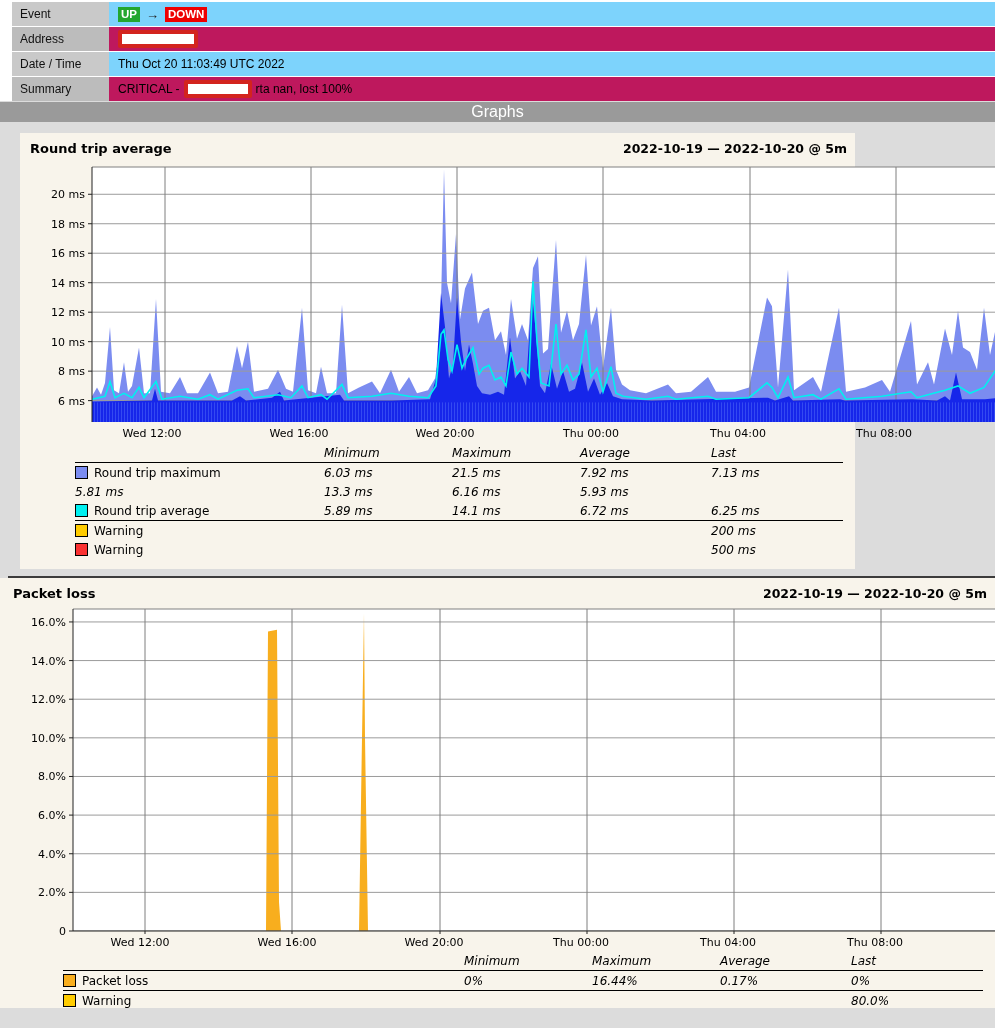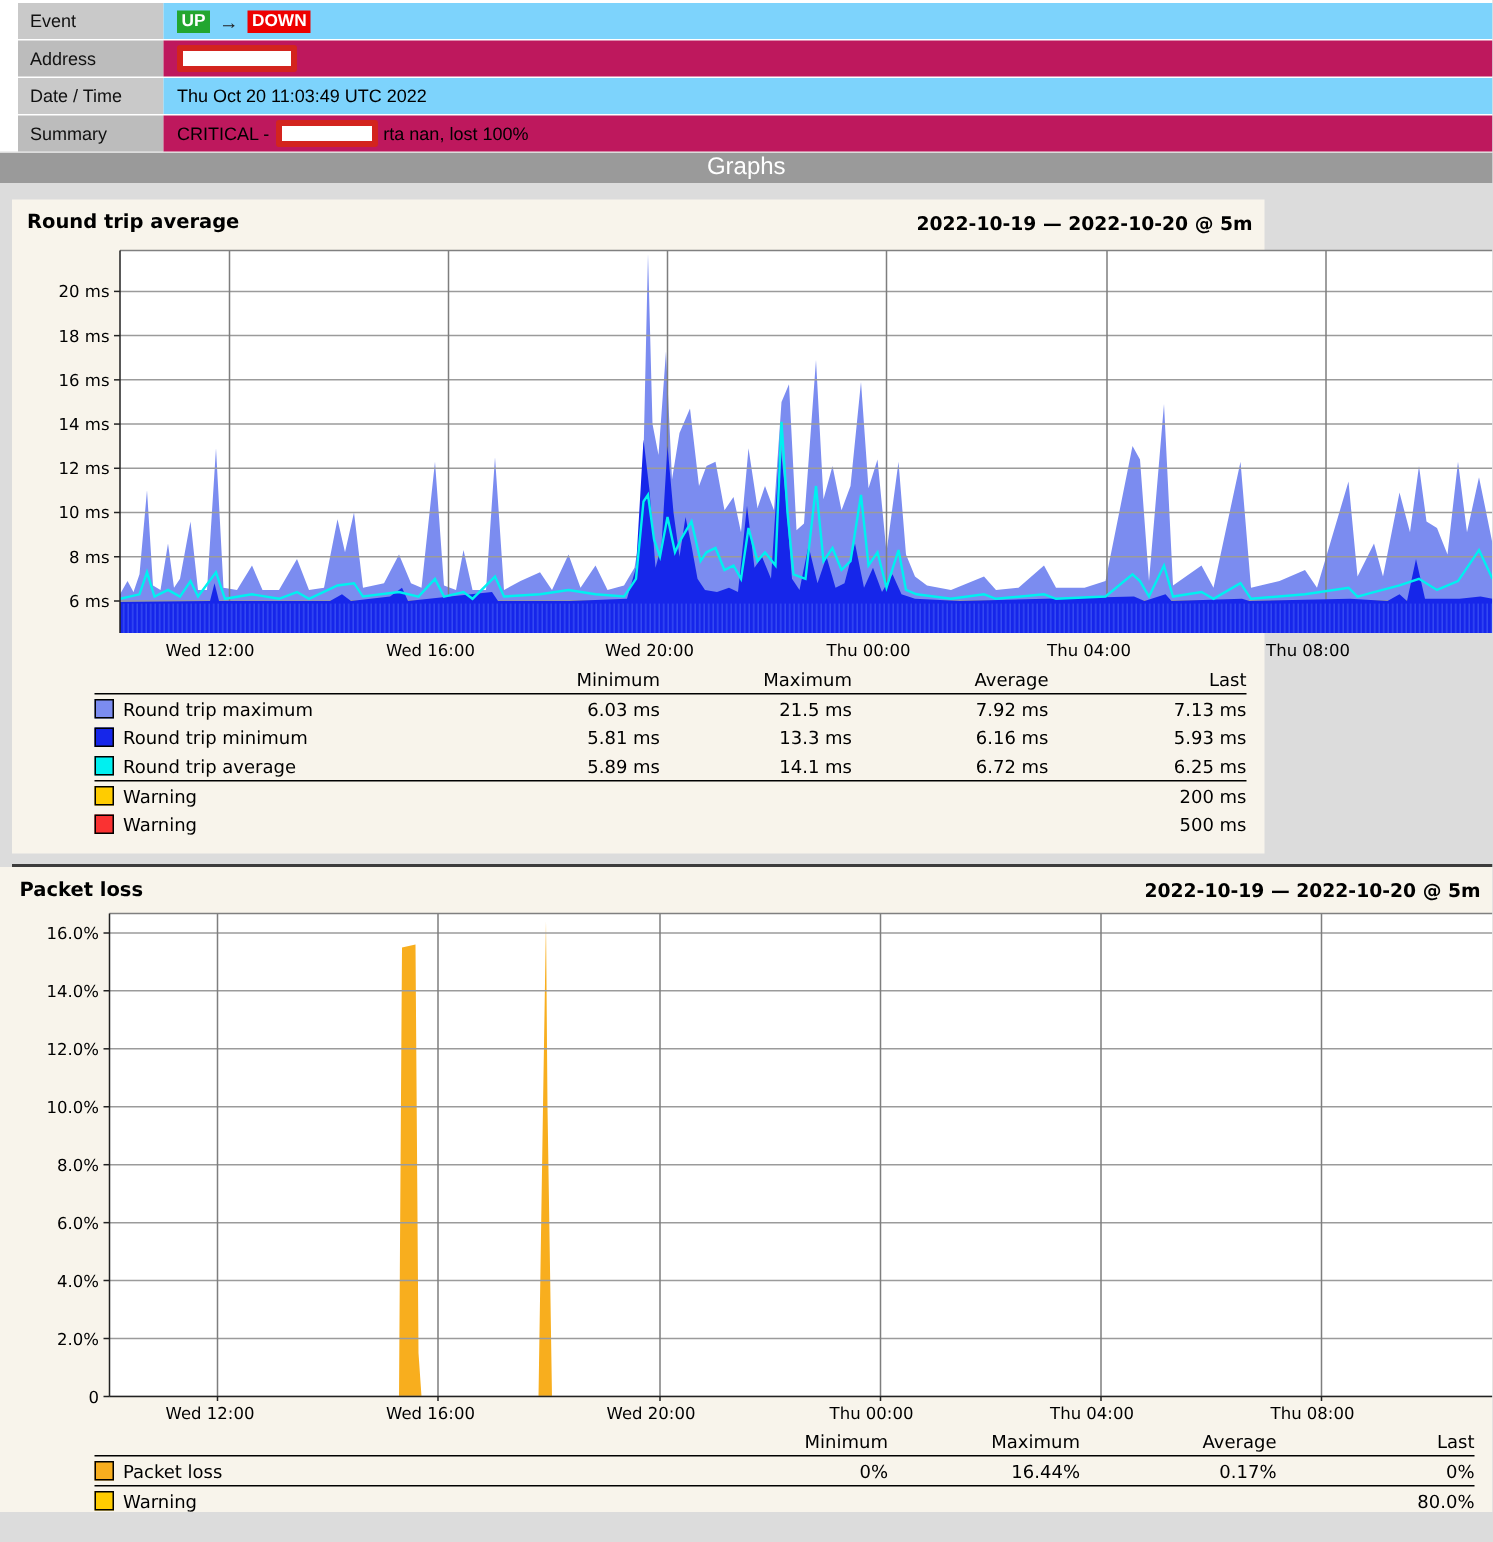--- a/index.html
+++ b/index.html
@@ -20,37 +20,37 @@
   .badge{font-weight:bold;font-size:11.5px;color:#fff;padding:1px 3px;line-height:13px;}
   .arrow{font-size:13px;color:#222;padding:0 2px;}
   .redact{display:inline-block;background:#fff;border:4px solid #d3241e;border-radius:2px;}
   .redact.addr{width:72px;height:10px;}
   .redact.summ{width:60px;height:10px;}
   
   .graphs-bar{height:20px;background:#9a9a9a;color:#ffffff;font-size:16px;
     display:flex;align-items:center;justify-content:center;}
   
   .panel{background:#f8f4eb;}
-  .panel1{margin:11px 0 0 8px;width:835px;padding-bottom:10px;}
+  .panel1{margin:11px 0 0 20px;width:835px;padding-bottom:10px;}
   .sep-gap{height:7px;}
   .sep-line{border-top:2px solid #3c3c3c;margin-left:8px;height:0;}
   .panel2{width:995px;height:430px;}
   .phead{display:flex;justify-content:space-between;align-items:flex-end;
     padding:8px 8px 5px 10px;}
   .ptitle{font-family:"DejaVu Sans",sans-serif;font-weight:bold;font-size:13px;}
   .prange{font-family:"DejaVu Sans",sans-serif;font-weight:bold;font-size:12.5px;}
   svg{display:block;}
   
   .legend{font-family:"DejaVu Sans",sans-serif;font-size:12px;}
   .lrow{display:grid;grid-template-columns:1fr 128px 128px 131px 132px;
     height:19px;align-items:center;margin:0 12px 0 55px;}
   .panel2 .lrow{margin-left:63px;}
   .lrow.lhead{border-bottom:1px solid #000;}
   .lrow.ldiv{border-top:1px solid #000;}
-  .lval{text-align:right;}
+  .lval{font-style:italic;}
   .llabel{display:flex;align-items:center;gap:6px;}
   .swatch{width:11px;height:11px;border:1px solid #000;display:inline-block;flex:none;}
 </style>
 </head>
 <body>
 
 <div class="info-wrap">
   <div class="irow odd">
     <div class="ilabel">Event</div>
     <div class="ival">
@@ -154,24 +154,20 @@
         <div class="llabel">
           <div class="swatch" style="background: rgb(123, 140, 240);"></div>
           <span>Round trip maximum</span>
         </div>
         <div class="lval">6.03 ms</div>
         <div class="lval">21.5 ms</div>
         <div class="lval">7.92 ms</div>
         <div class="lval">7.13 ms</div>
       </div>
       <div class="lrow">
-        <div class="llabel">
-          <div class="swatch" style="background: rgb(22, 38, 234);"></div>
-          <span>Round trip minimum</span>
-        </div>
         <div class="lval">5.81 ms</div>
         <div class="lval">13.3 ms</div>
         <div class="lval">6.16 ms</div>
         <div class="lval">5.93 ms</div>
       </div>
       <div class="lrow">
         <div class="llabel">
           <div class="swatch" style="background: rgb(0, 240, 240);"></div>
           <span>Round trip average</span>
         </div>

